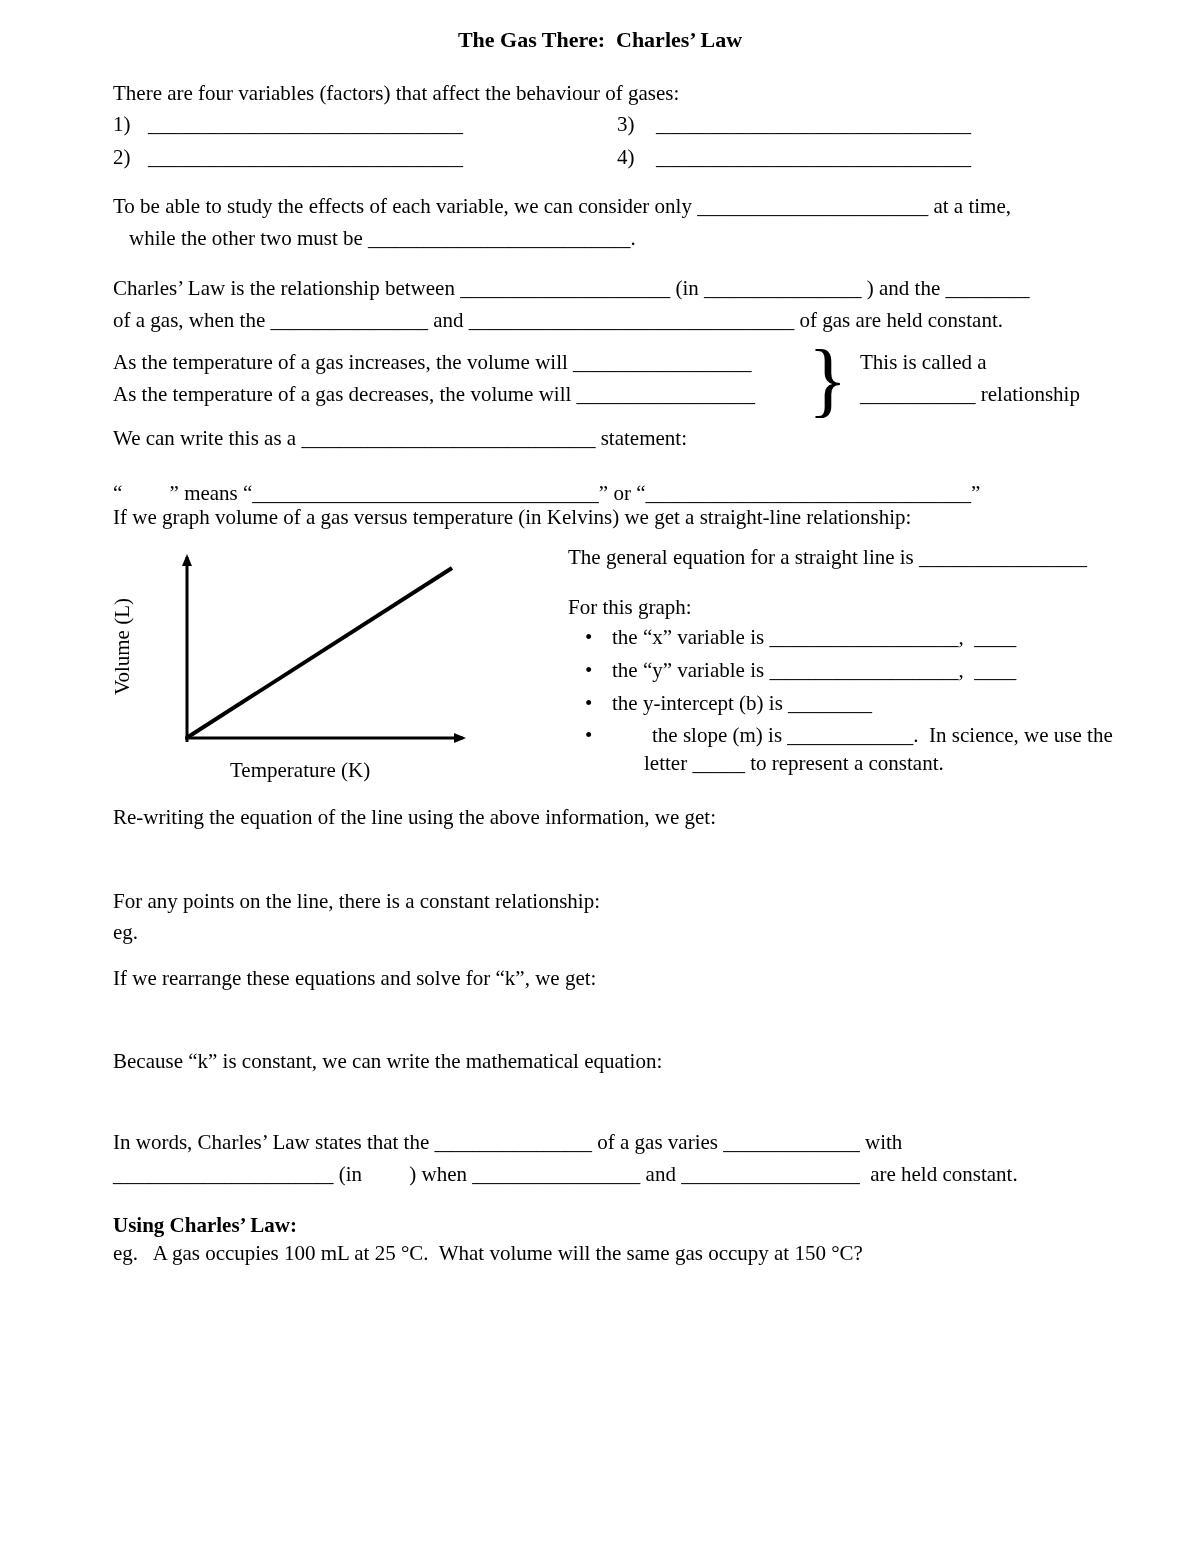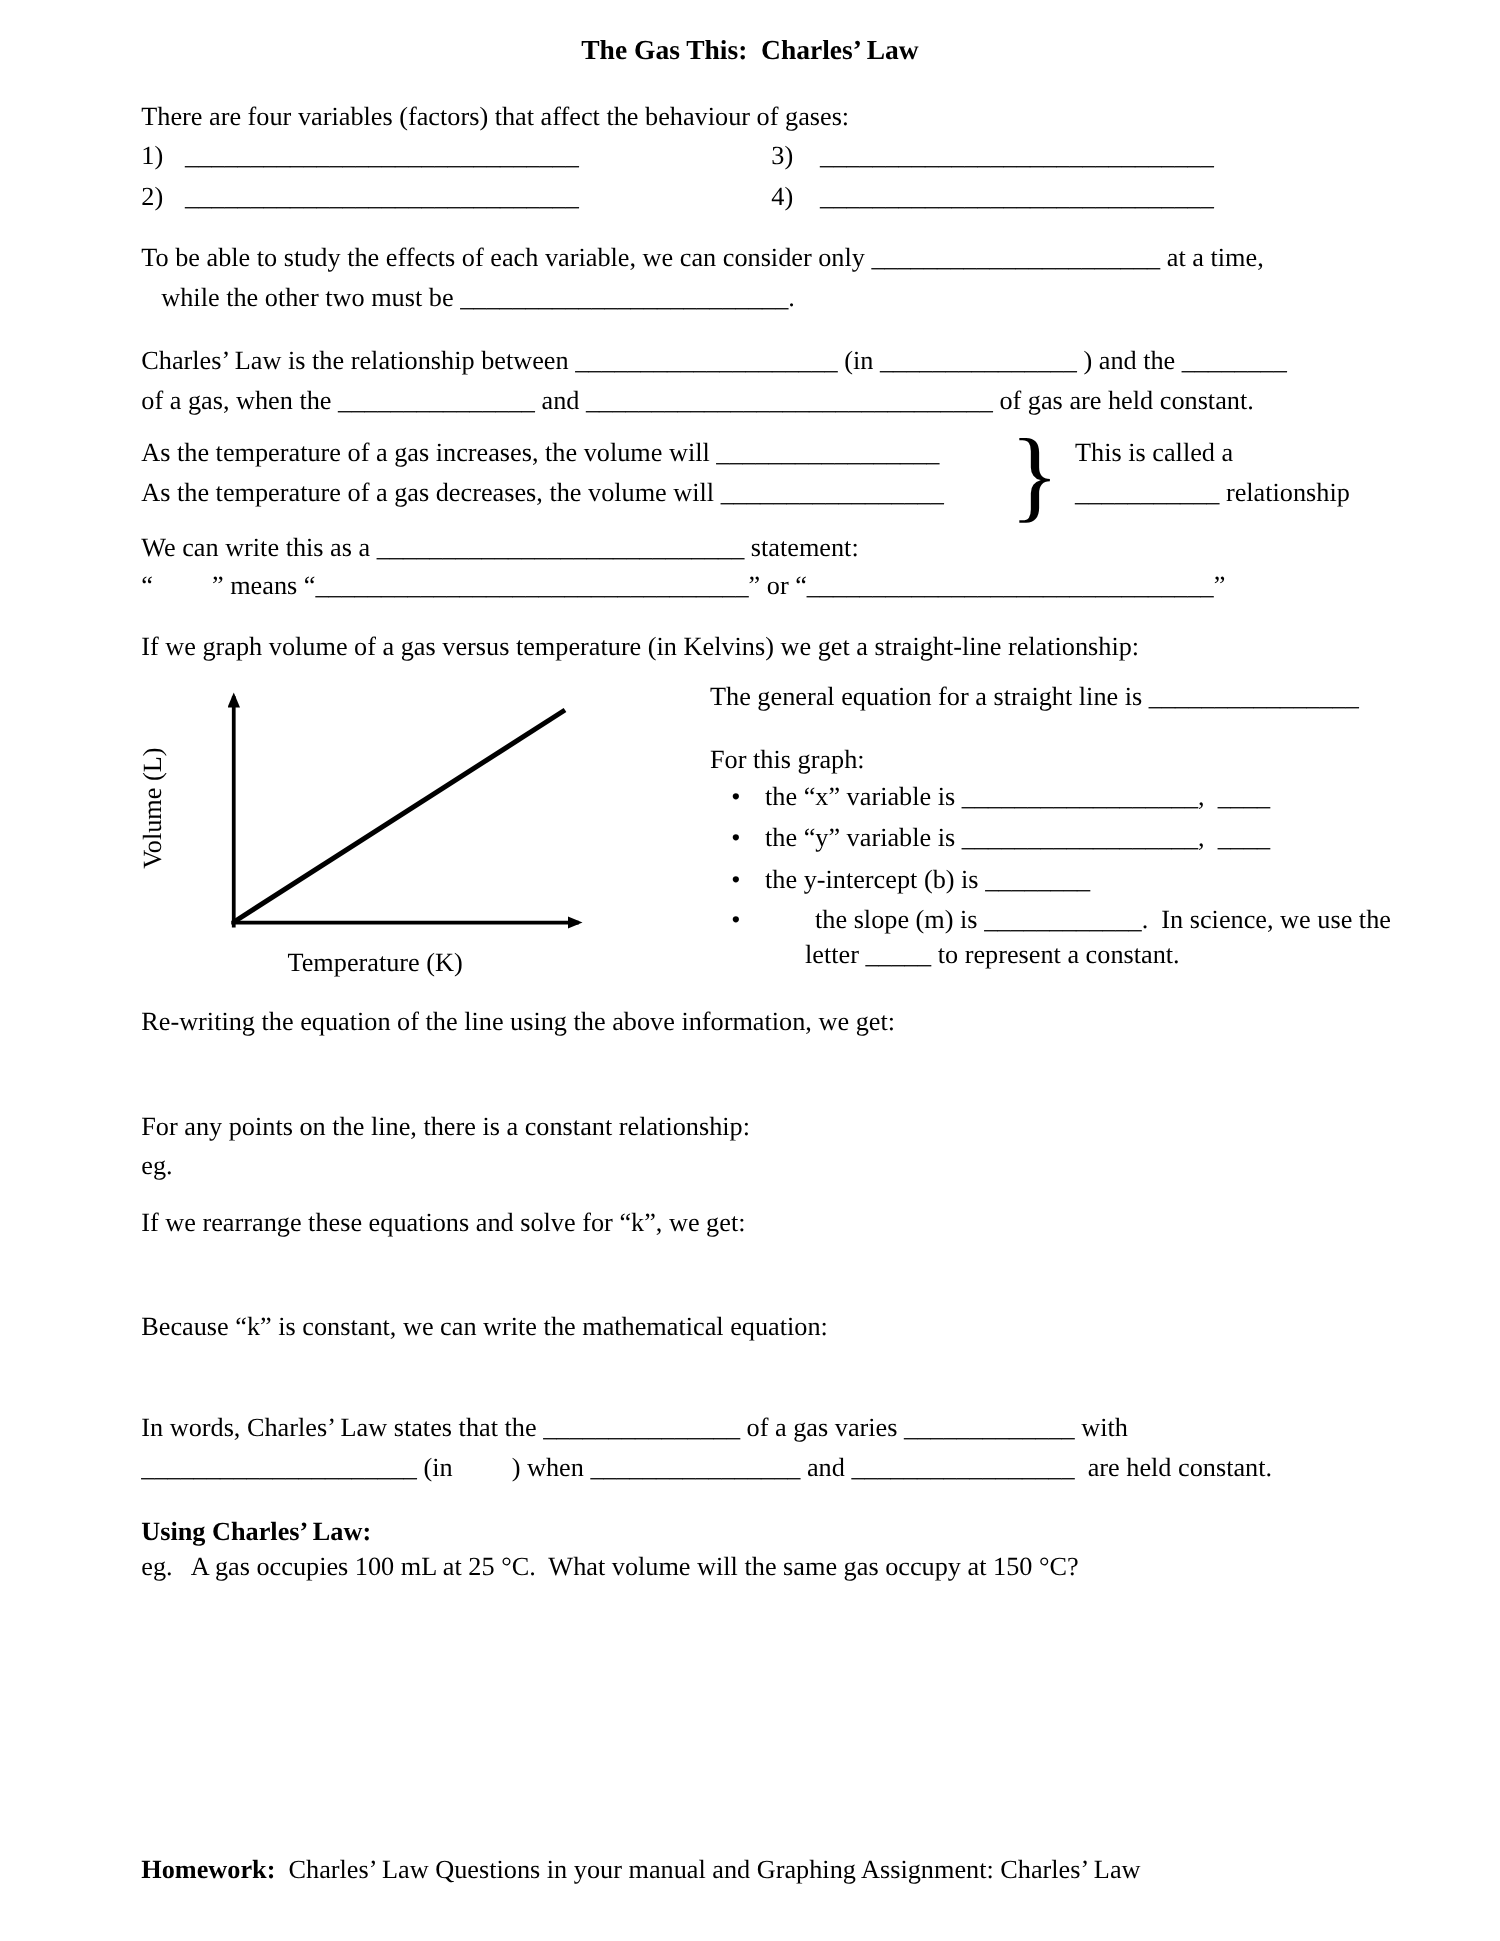--- a/index.html
+++ b/index.html
@@ -42,21 +42,21 @@
     white-space:pre;
     transform:rotate(-90deg);
   }
   svg.graph { position:absolute; left:95px; top:535px; }
 </style>
 </head>
 <body>
 
 <div id="page">
 
-  <div class="line title-line">The Gas This:  Charles’ Law</div>
+  <div class="line title-line">The Gas There:  Charles’ Law</div>
 
   <div class="line" style="left:113px; top:80px;">There are four variables (factors) that affect the behaviour of gases:</div>
   <div class="line" style="left:113px; top:111px;">1)</div>
   <div class="line" style="left:148px; top:111px;">______________________________</div>
   <div class="line" style="left:617px; top:111px;">3)</div>
   <div class="line" style="left:656px; top:111px;">______________________________</div>
   <div class="line" style="left:113px; top:144px;">2)</div>
   <div class="line" style="left:148px; top:144px;">______________________________</div>
   <div class="line" style="left:617px; top:144px;">4)</div>
   <div class="line" style="left:656px; top:144px;">______________________________</div>
@@ -67,21 +67,21 @@
   <div class="line" style="left:113px; top:275px;">Charles’ Law is the relationship between ____________________ (in _______________ ) and the ________</div>
   <div class="line" style="left:113px; top:307px;">of a gas, when the _______________ and _______________________________ of gas are held constant.</div>
 
   <div class="line" style="left:113px; top:349px;">As the temperature of a gas increases, the volume will _________________</div>
   <div class="line" style="left:113px; top:381px;">As the temperature of a gas decreases, the volume will _________________</div>
   <div class="brace">}</div>
   <div class="line" style="left:860px; top:349px;">This is called a</div>
   <div class="line" style="left:860px; top:381px;">___________ relationship</div>
 
   <div class="line" style="left:113px; top:425px;">We can write this as a ____________________________ statement:</div>
-  <div class="line" style="left:113px; top:455px;">“         ” means “_________________________________” or “_______________________________”</div>
+  <div class="line" style="left:113px; top:480px;">“         ” means “_________________________________” or “_______________________________”</div>
 
   <div class="line" style="left:113px; top:504px;">If we graph volume of a gas versus temperature (in Kelvins) we get a straight-line relationship:</div>
 
   <svg class="graph" width="400" height="250">
     <defs>
       <marker id="arrow" markerWidth="14" markerHeight="14" refX="9" refY="5" orient="auto" markerUnits="userSpaceOnUse">
         <path d="M0,0 L12,5 L0,10 z" fill="#000"></path>
       </marker>
     </defs>
     <line x1="92" y1="207" x2="92" y2="22" stroke="#000" stroke-width="3" marker-end="url(#arrow)"></line>
@@ -112,15 +112,14 @@
   <div class="line" style="left:113px; top:919px;">eg.</div>
   <div class="line" style="left:113px; top:965px;">If we rearrange these equations and solve for “k”, we get:</div>
   <div class="line" style="left:113px; top:1048px;">Because “k” is constant, we can write the mathematical equation:</div>
 
   <div class="line" style="left:113px; top:1129px;">In words, Charles’ Law states that the _______________ of a gas varies _____________ with</div>
   <div class="line" style="left:113px; top:1161px;">_____________________ (in         ) when ________________ and _________________  are held constant.</div>
 
   <div class="line bold" style="left:113px; top:1212px;">Using Charles’ Law:</div>
   <div class="line" style="left:113px; top:1240px;">eg.   A gas occupies 100 mL at 25 °C.  What volume will the same gas occupy at 150 °C?</div>
 
-  <div class="line" style="left:113px; top:1482px;"><span class="bold">Homework:</span><span>  Charles’ Law Questions in your manual and Graphing Assignment: Charles’ Law</span></div>
 
 </div>
 
 </body></html>

